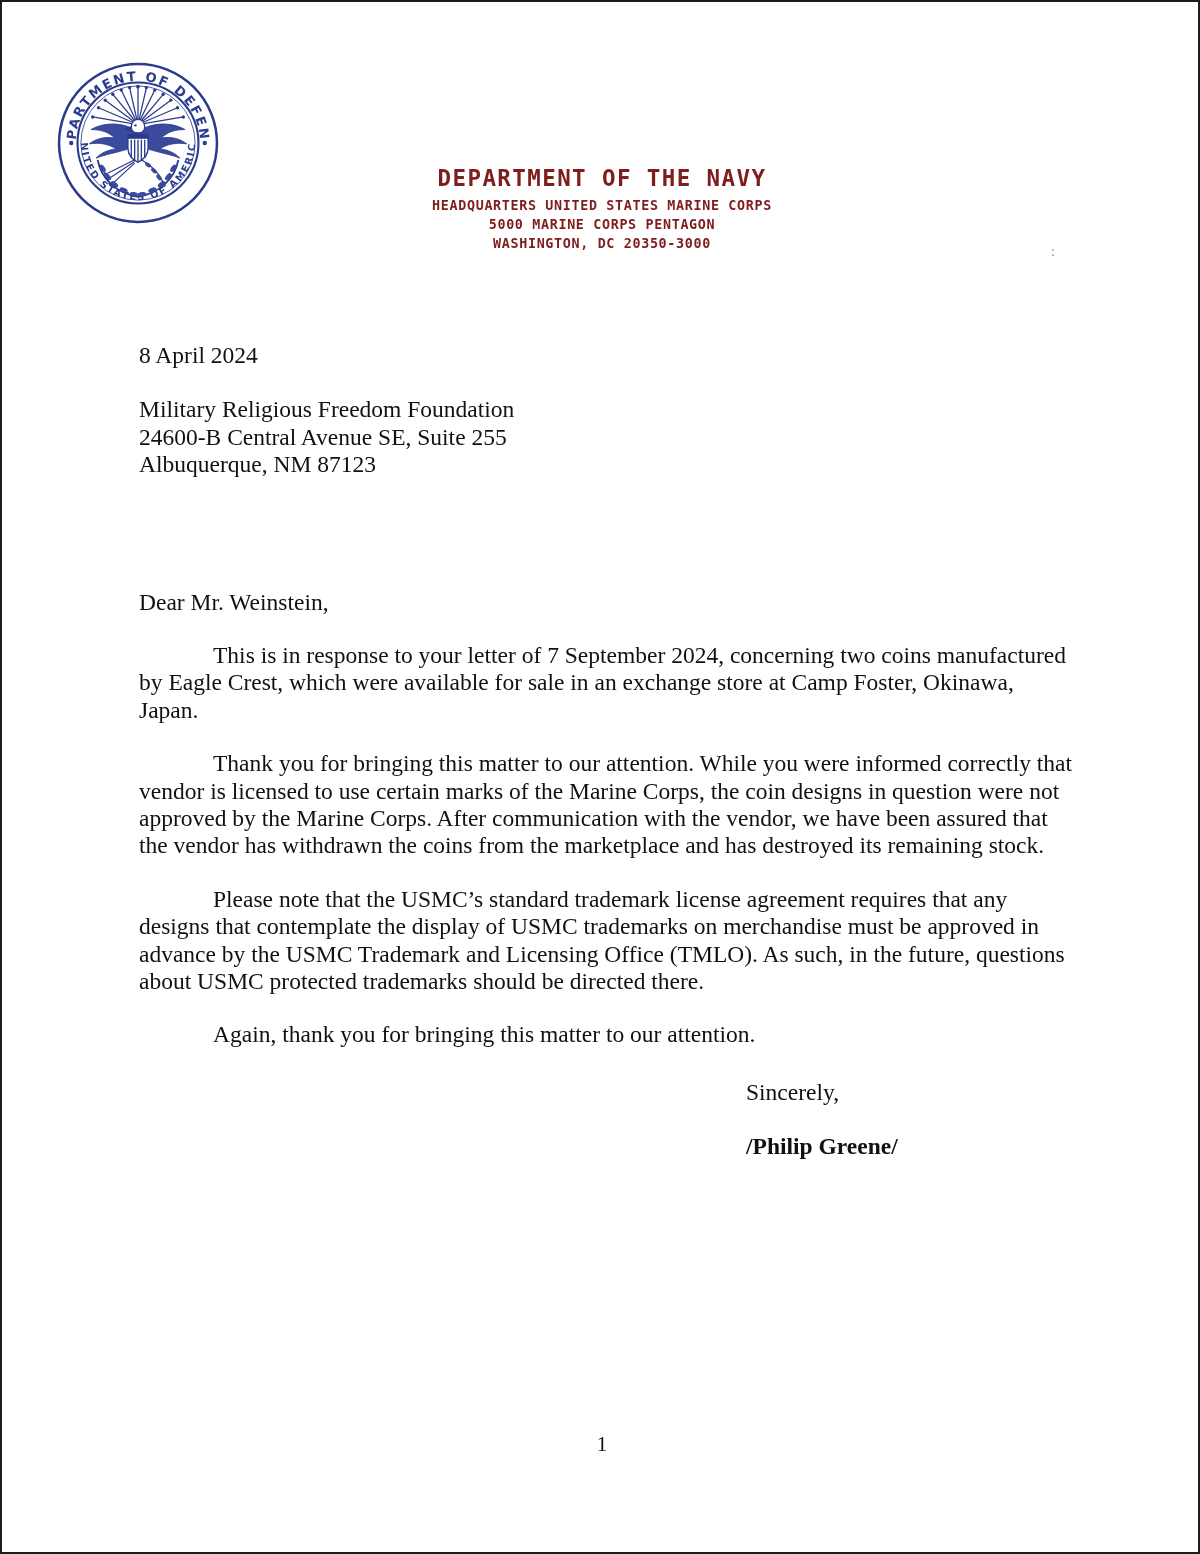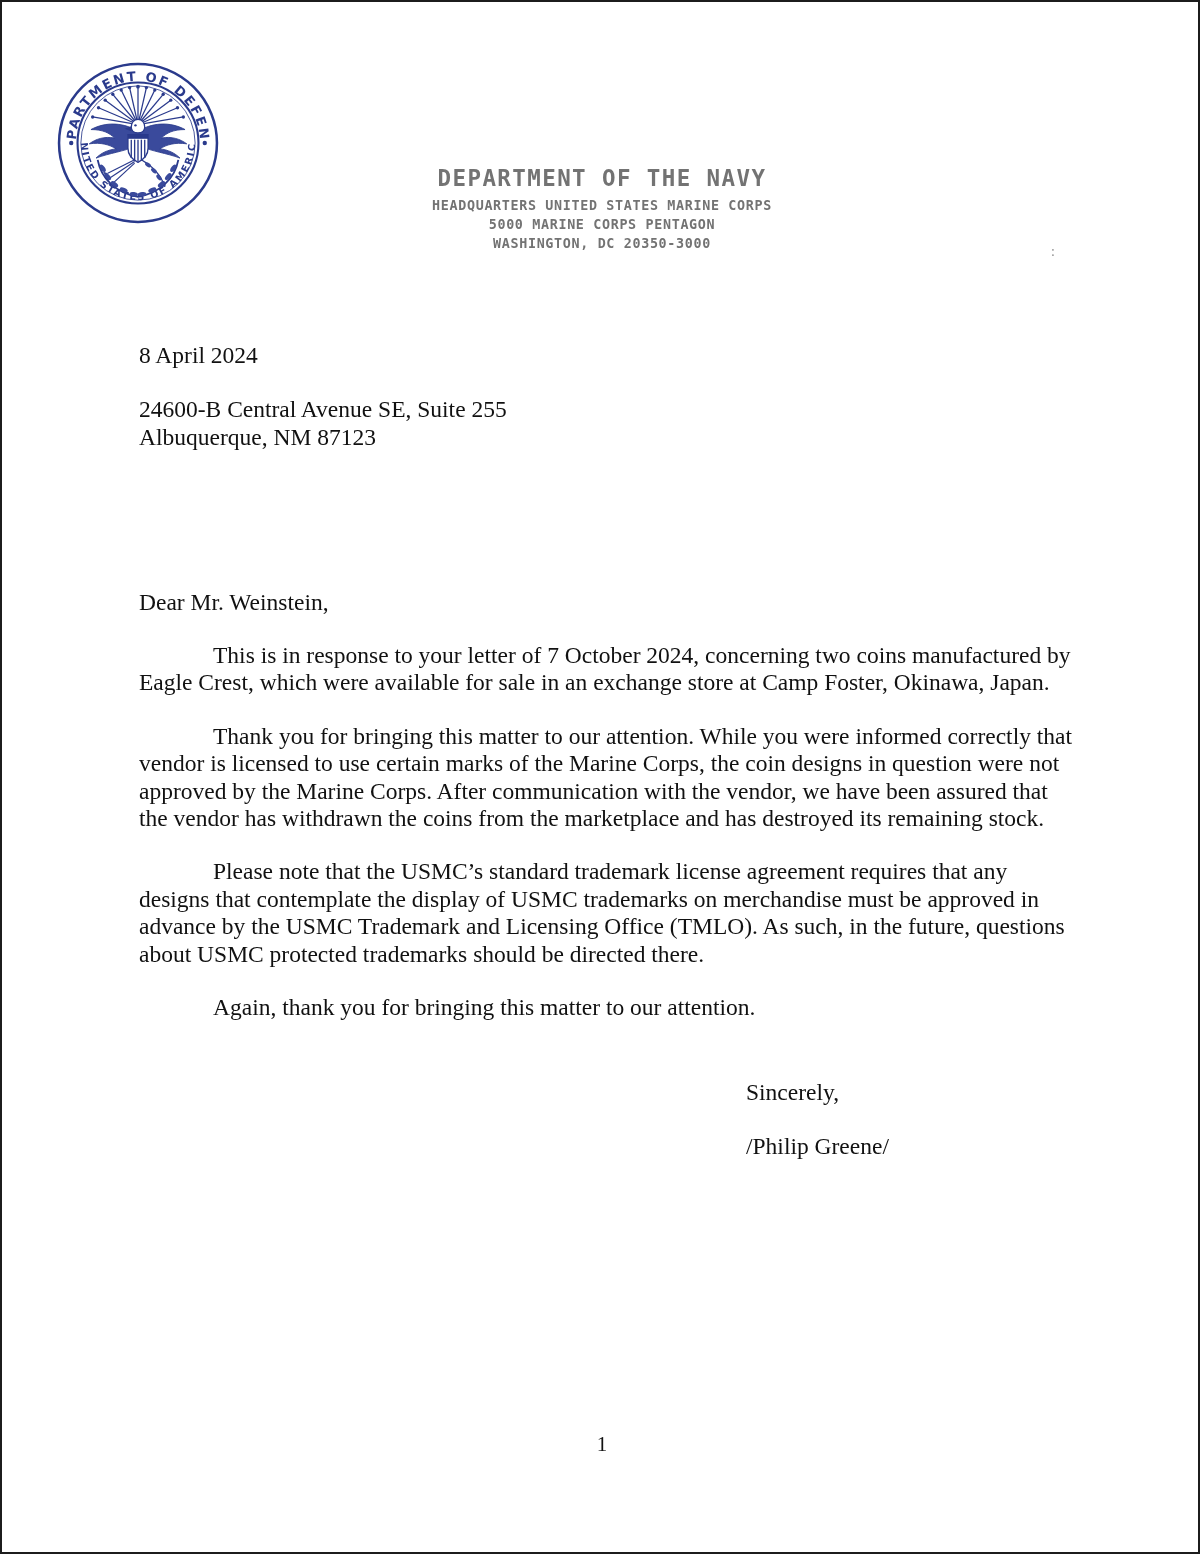--- a/index.html
+++ b/index.html
@@ -30,21 +30,21 @@
   }
   .seal-wrap svg { display: block; width: 168px; height: 168px; }
 
   
   .letterhead {
     position: absolute;
     left: 300px;
     top: 163px;
     width: 600px;
     text-align: center;
-    color: #737373;
+    color: #7f1d1d;
   }
   .lh-line1 {
     font-family: "DejaVu Sans Mono", "Liberation Mono", monospace;
     font-weight: bold;
     font-size: 22.5px;
     letter-spacing: 1.4px;
     line-height: 1.18;
     white-space: nowrap;
   }
   .lh-line2,
@@ -119,20 +119,21 @@
     left: 708px;
     top: 1077px;
     font-size: 23.5px;
     line-height: 27.4px;
     margin-left: 36px;
   }
   .sig-closing { white-space: nowrap; }
   .sig-slashname {
     margin-top: 27px;
     white-space: nowrap;
+    font-weight: bold;
   }
   .sig-details {
     margin-top: 27px;
   }
   .sig-details div { white-space: nowrap; }
   .sig-email {
     color: #2a2ab5;
     text-decoration: underline;
     white-space: nowrap;
   }
@@ -272,28 +273,29 @@
     <div class="lh-line2">HEADQUARTERS UNITED STATES MARINE CORPS</div>
     <div class="lh-line3">5000 MARINE CORPS PENTAGON</div>
     <div class="lh-line4">WASHINGTON, DC 20350-3000</div>
   </div>
 
   <div class="scan-mark">:</div>
 
   <div class="date">8 April 2024</div>
 
   <div class="recipient">
+    <div>Military Religious Freedom Foundation</div>
     <div>24600-B Central Avenue SE, Suite 255</div>
     <div>Albuquerque, NM  87123</div>
   </div>
 
   <div class="salutation">Dear Mr. Weinstein,</div>
 
   <div class="body-block">
-    <p>This is in response to your letter of 7 October 2024, concerning two coins manufactured by Eagle Crest, which were available for sale in an exchange store at Camp Foster, Okinawa, Japan.</p>
+    <p>This is in response to your letter of 7 September 2024, concerning two coins manufactured by Eagle Crest, which were available for sale in an exchange store at Camp Foster, Okinawa, Japan.</p>
     <p>Thank you for bringing this matter to our attention. While you were informed correctly that vendor is licensed to use certain marks of the Marine Corps, the coin designs in question were not approved by the Marine Corps. After communication with the vendor, we have been assured that the vendor has withdrawn the coins from the marketplace and has destroyed its remaining stock.</p>
     <p>Please note that the USMC’s standard trademark license agreement requires that any designs that contemplate the display of USMC trademarks on merchandise must be approved in advance by the USMC Trademark and Licensing Office (TMLO). As such, in the future, questions about USMC protected trademarks should be directed there.</p>
     <p>Again, thank you for bringing this matter to our attention.</p>
   </div>
 
   <div class="sig-block">
     <div class="sig-closing">Sincerely,</div>
     <div class="sig-slashname">/Philip Greene/</div>
   </div>
 

